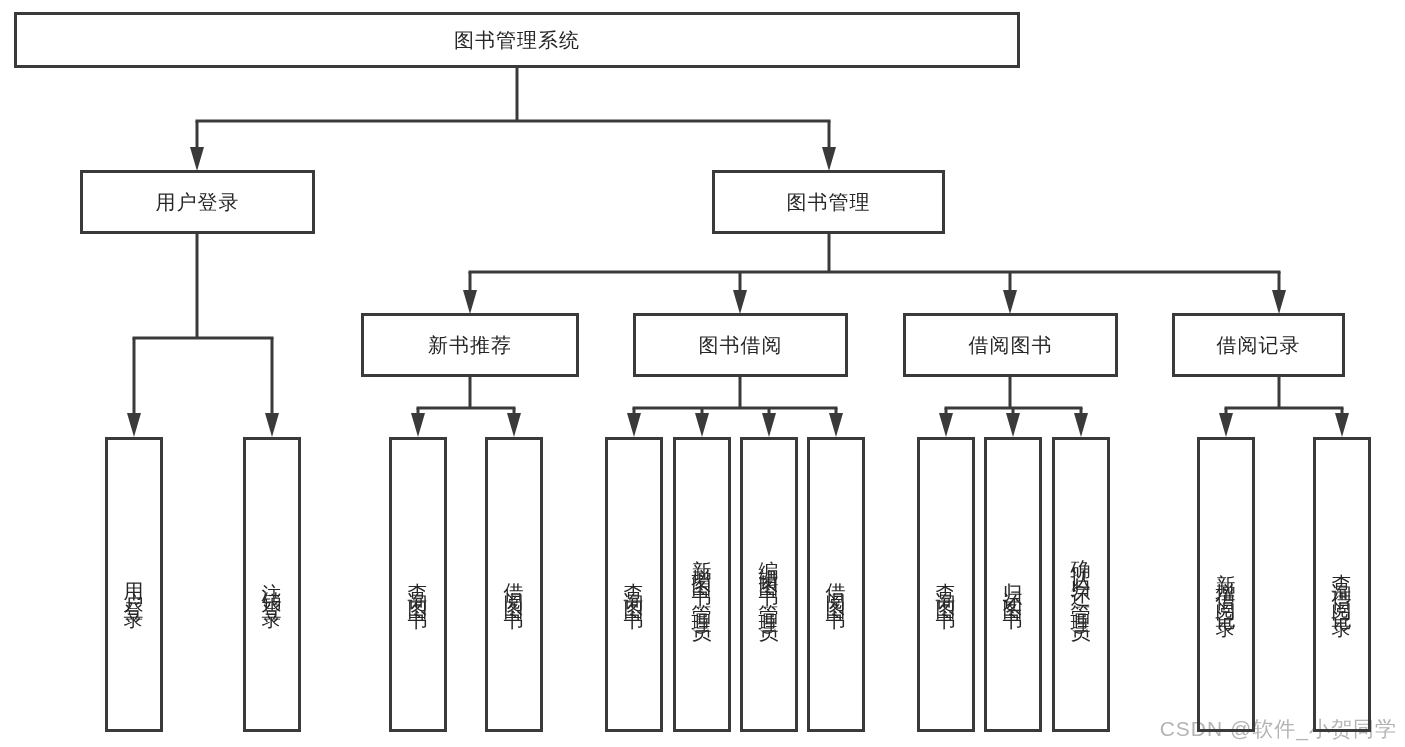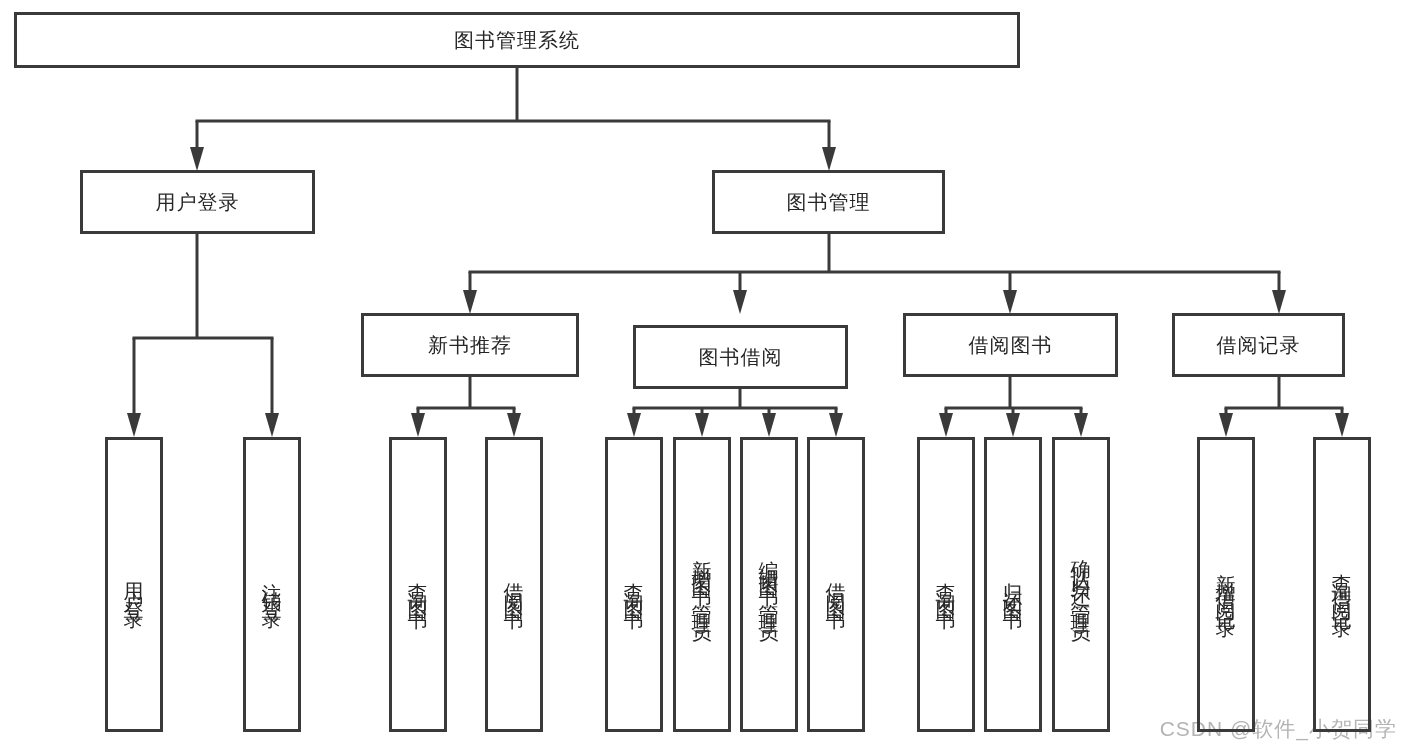--- a/index.html
+++ b/index.html
@@ -114,21 +114,21 @@
   <div class="box h" style="left:80px;top:170px;width:235px;height:64px">
     <span>用户登录</span>
   </div>
   <div class="box h" style="left:361px;top:313px;width:218px;height:64px">
     <span>新书推荐</span>
   </div>
 
   <div class="box h" style="left:712px;top:170px;width:233px;height:64px">
     <span>图书管理</span>
   </div>
-  <div class="box h" style="left:633px;top:325px;width:215px;height:64px">
+  <div class="box h" style="left:633px;top:313px;width:215px;height:64px">
     <span>图书借阅</span>
   </div>
   <div class="box h" style="left:903px;top:313px;width:215px;height:64px">
     <span>借阅图书</span>
   </div>
   <div class="box h" style="left:1172px;top:313px;width:173px;height:64px">
     <span>借阅记录</span>
   </div>
 
   <div class="box v" style="left:105px;top:437px;width:58px;height:295px">

